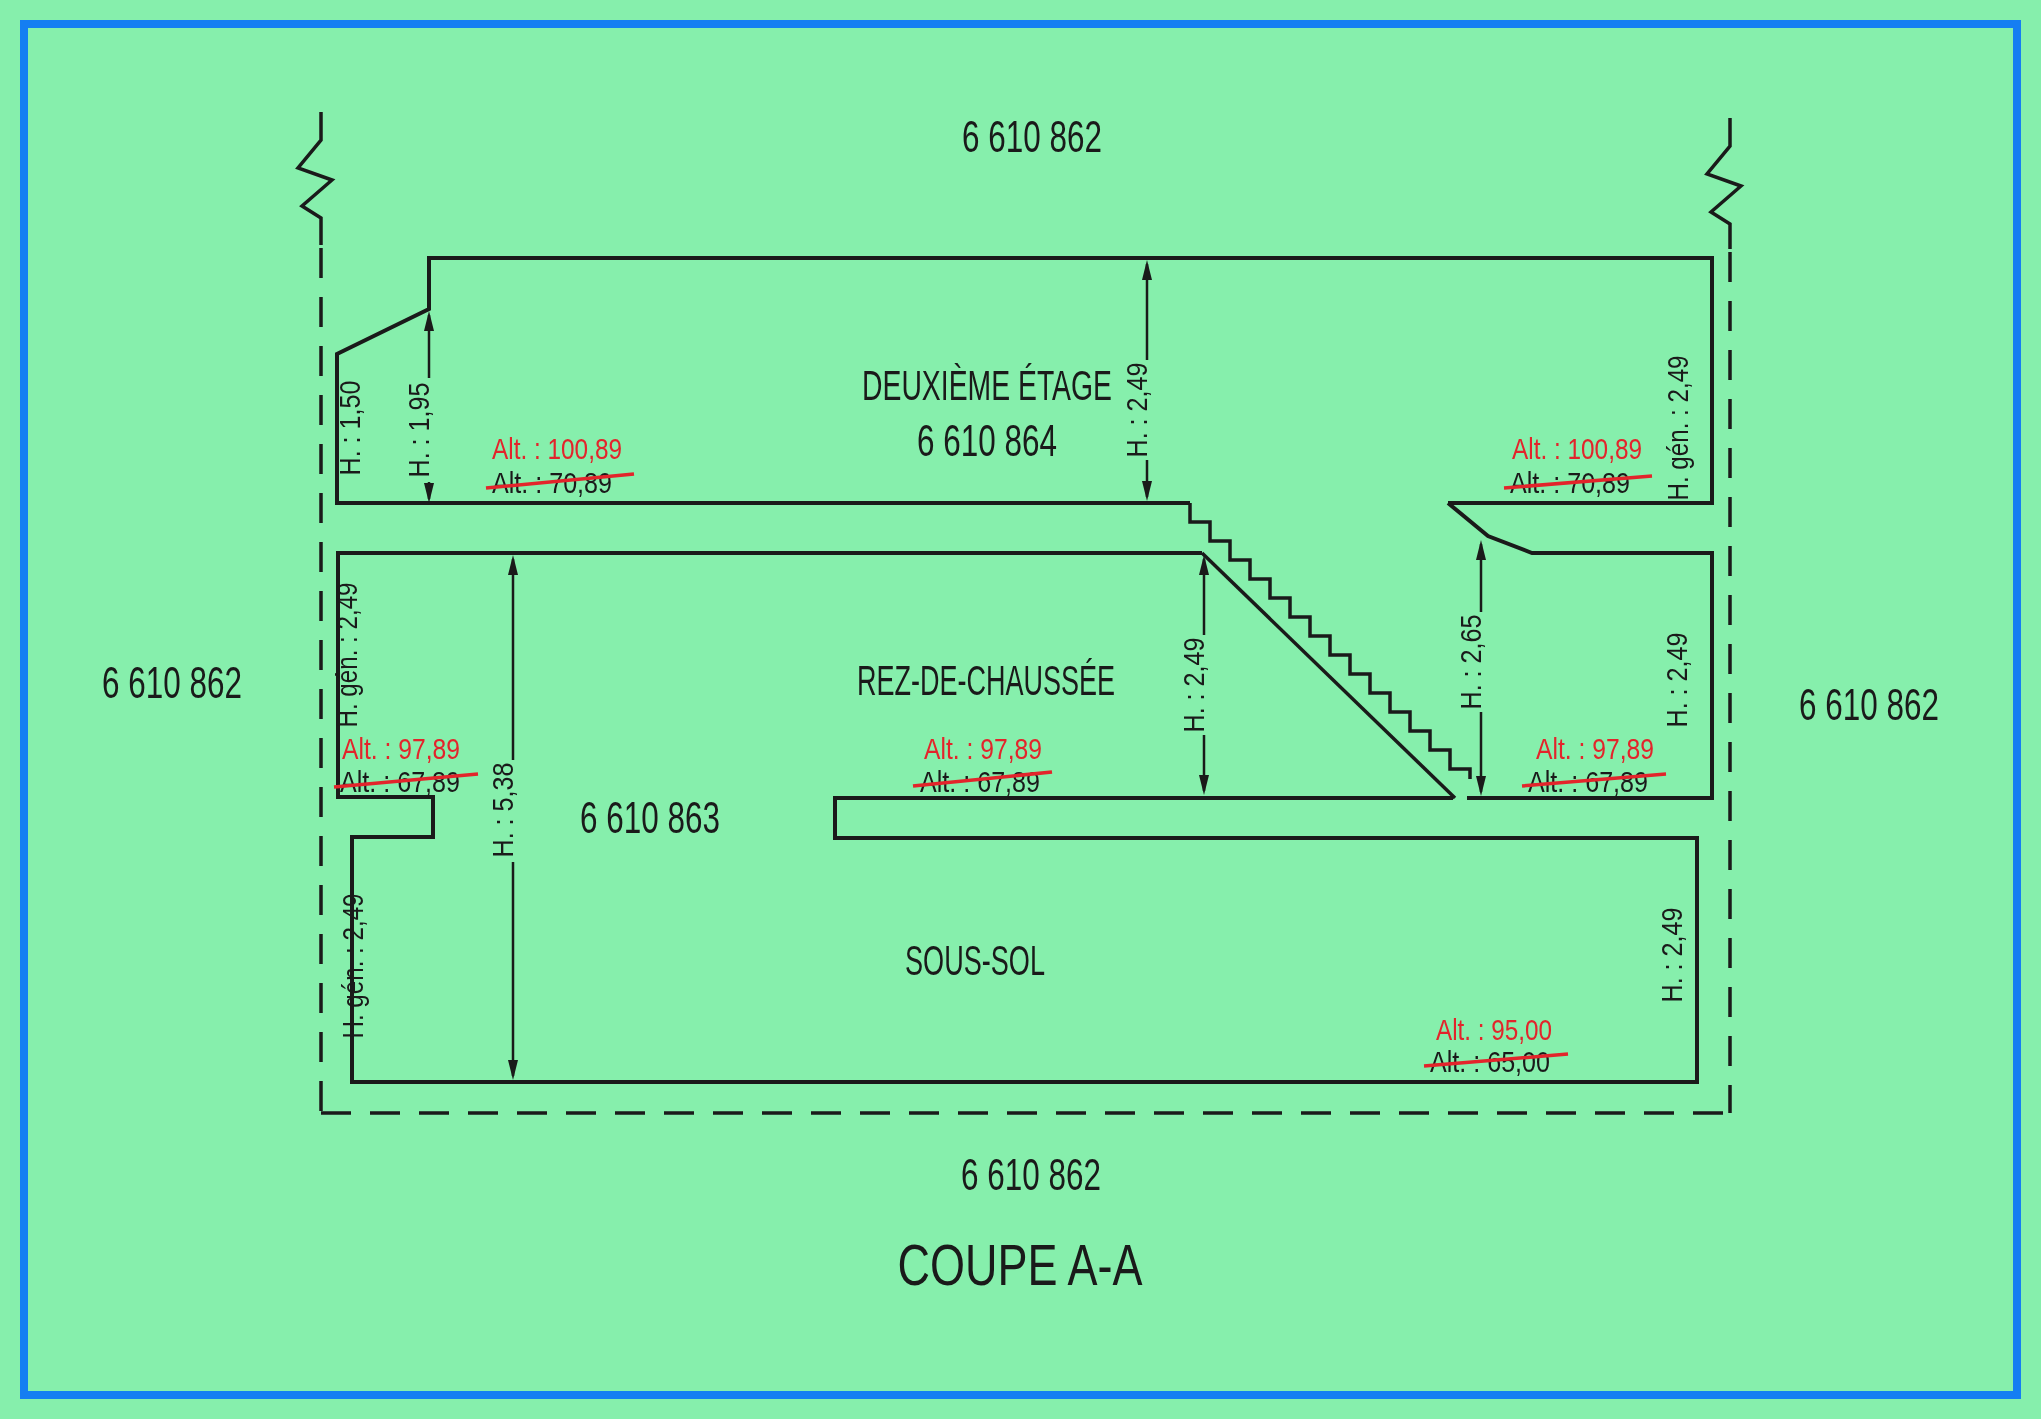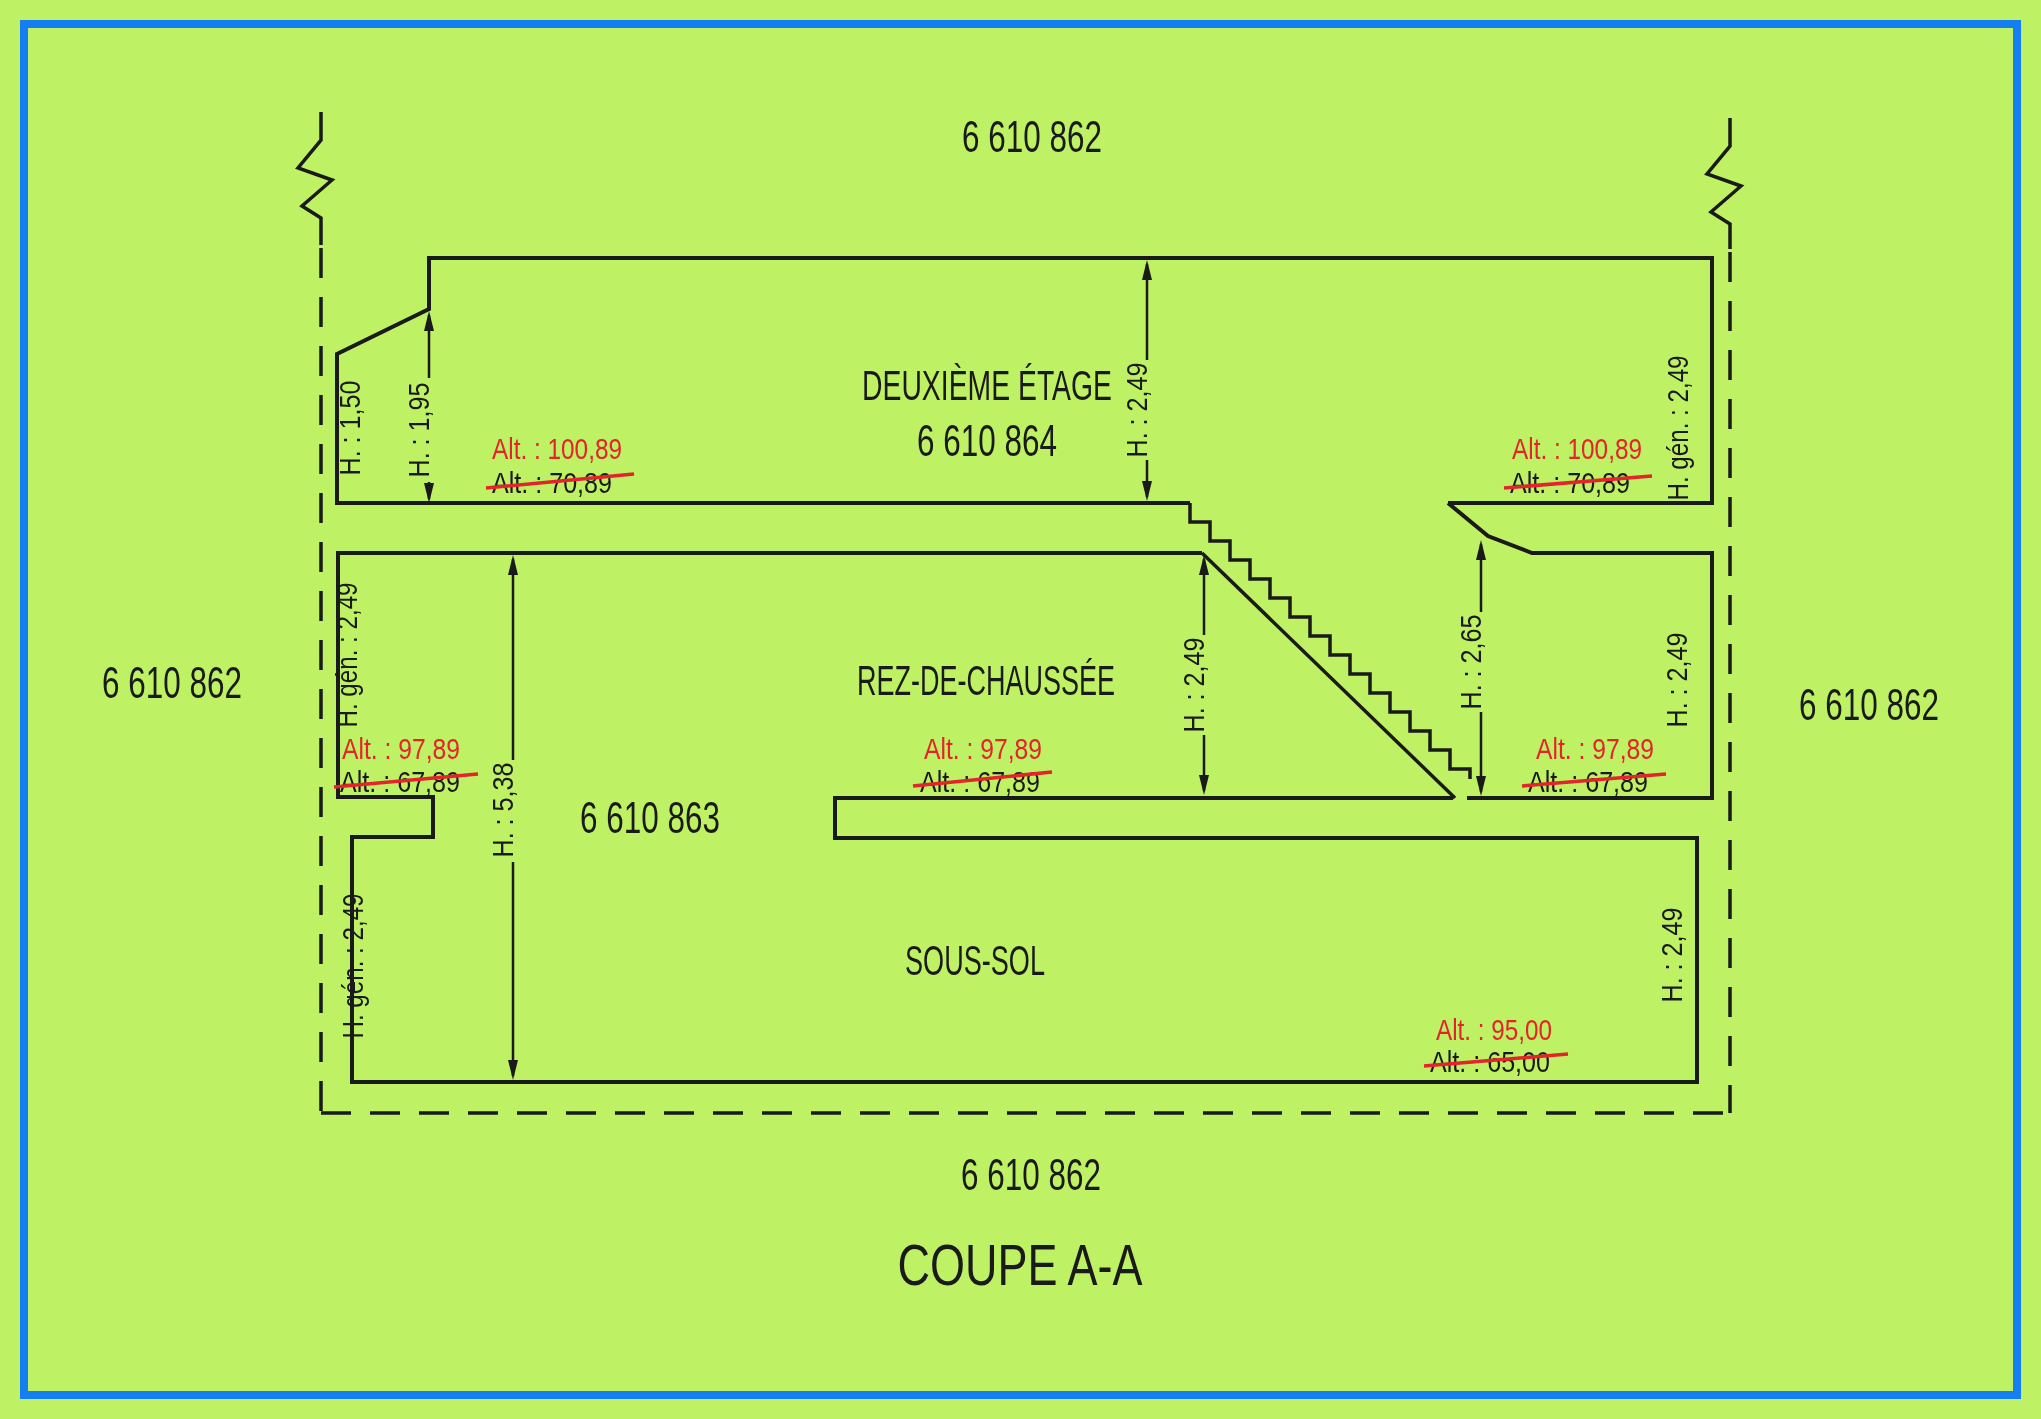--- a/index.html
+++ b/index.html
@@ -4,21 +4,21 @@
 <style>
   html, body {
     margin: 0;
     padding: 0;
     background: #ffffff;
   }
   .stage {
     position: relative;
     width: 2041px;
     height: 1419px;
-    background: #bef264;
+    background: #86efac;
     font-family: "Liberation Sans", "DejaVu Sans", sans-serif;
   }
   svg { display: block; }
   text {
     font-family: "Liberation Sans", "DejaVu Sans", sans-serif;
     fill: #1a1a1a;
   }
   .red-label { fill: #e3242b; }
   .black-label { fill: #1a1a1a; }
 </style>

